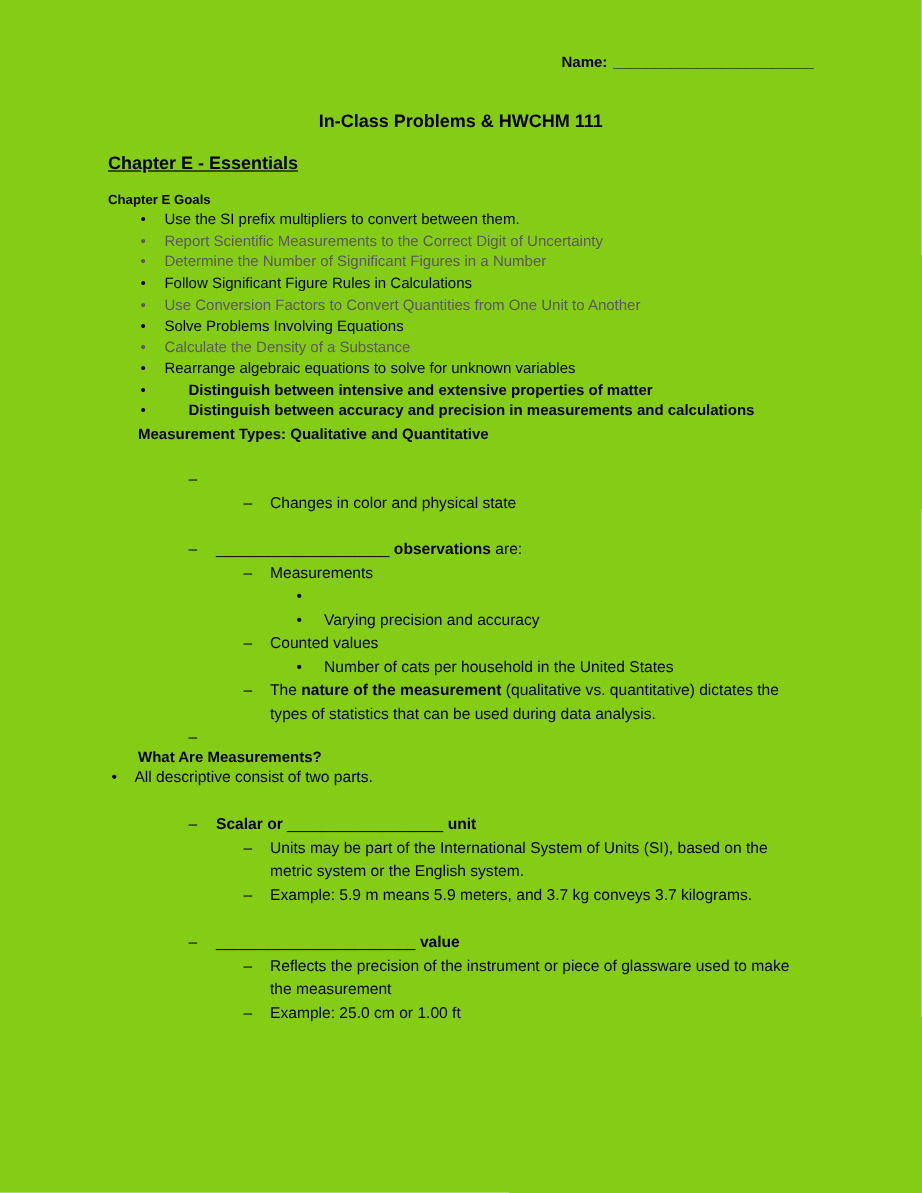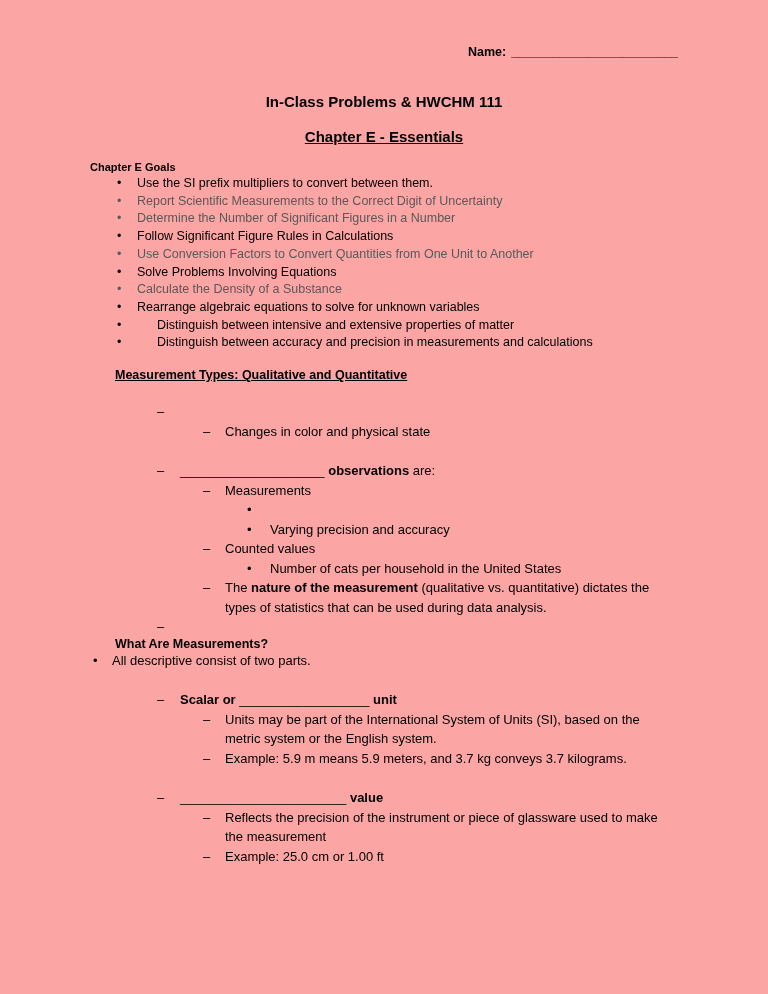--- a/index.html
+++ b/index.html
@@ -4,21 +4,21 @@
 <style>
   html, body { margin: 0; padding: 0; background: #ffffff; }
   .page {
     width: 768px;
     min-height: 994px;
     box-sizing: border-box;
     padding: 45px 90px 40px 90px;
     font-family: "Liberation Sans", sans-serif;
     font-size: 13px;
     color: #000000;
-    background: #fca5a5;
+    background: #84cc16;
   }
   .b { font-weight: bold; }
   .t15 { font-size: 15px; }
   .name-row {
     display: flex;
     justify-content: flex-end;
     align-items: baseline;
     margin-bottom: 34px;
     font-size: 12.5px;
   }
@@ -26,40 +26,39 @@
   .title-row {
     display: flex;
     justify-content: center;
     margin-bottom: 18px;
   }
   .chapter {
     font-weight: bold;
     font-size: 15px;
     text-decoration: underline;
     margin-bottom: 16px;
-    text-align: center;
   }
   .goals-heading {
     font-weight: bold;
     font-size: 11px;
     margin-bottom: 2px;
   }
   .li { display: flex; line-height: 19.5px; }
   .li .mk { flex: 0 0 auto; }
   .li .ct { flex: 1 1 auto; min-width: 0; }
   .goal { line-height: 17.7px; font-size: 12.5px; }
   .goal .mk { margin-left: 27px; width: 20px; }
   .g-gray { color: #595959; }
-  .g-bold { font-weight: normal; padding-left: 20px; }
+  .g-bold { font-weight: bold; padding-left: 20px; }
   .mt-heading, .wa-heading {
     font-weight: bold;
     font-size: 12.5px;
     margin-left: 25px;
   }
-  .mt-heading { margin-top: 16px; text-decoration: underline; }
+  .mt-heading { margin-top: 3px; }
   .l1 .mk { margin-left: 67px; width: 23px; }
   .l2 .mk { margin-left: 113px; width: 22px; }
   .l3 .mk { margin-left: 157px; width: 23px; }
   .intro .mk { margin-left: 3px; width: 19px; }
   .gap-top { margin-top: 20px; }
 </style>
 </head>
 <body>
 
 <div class="page">

